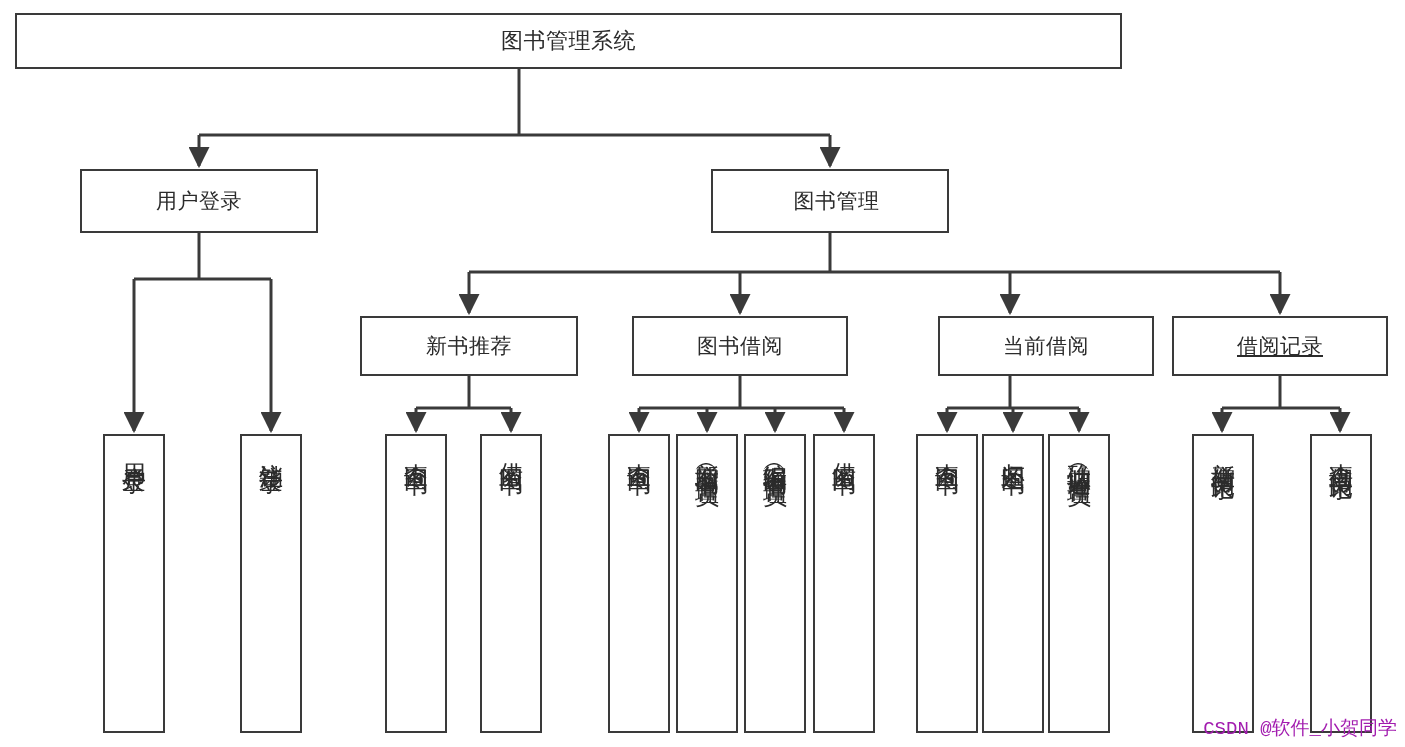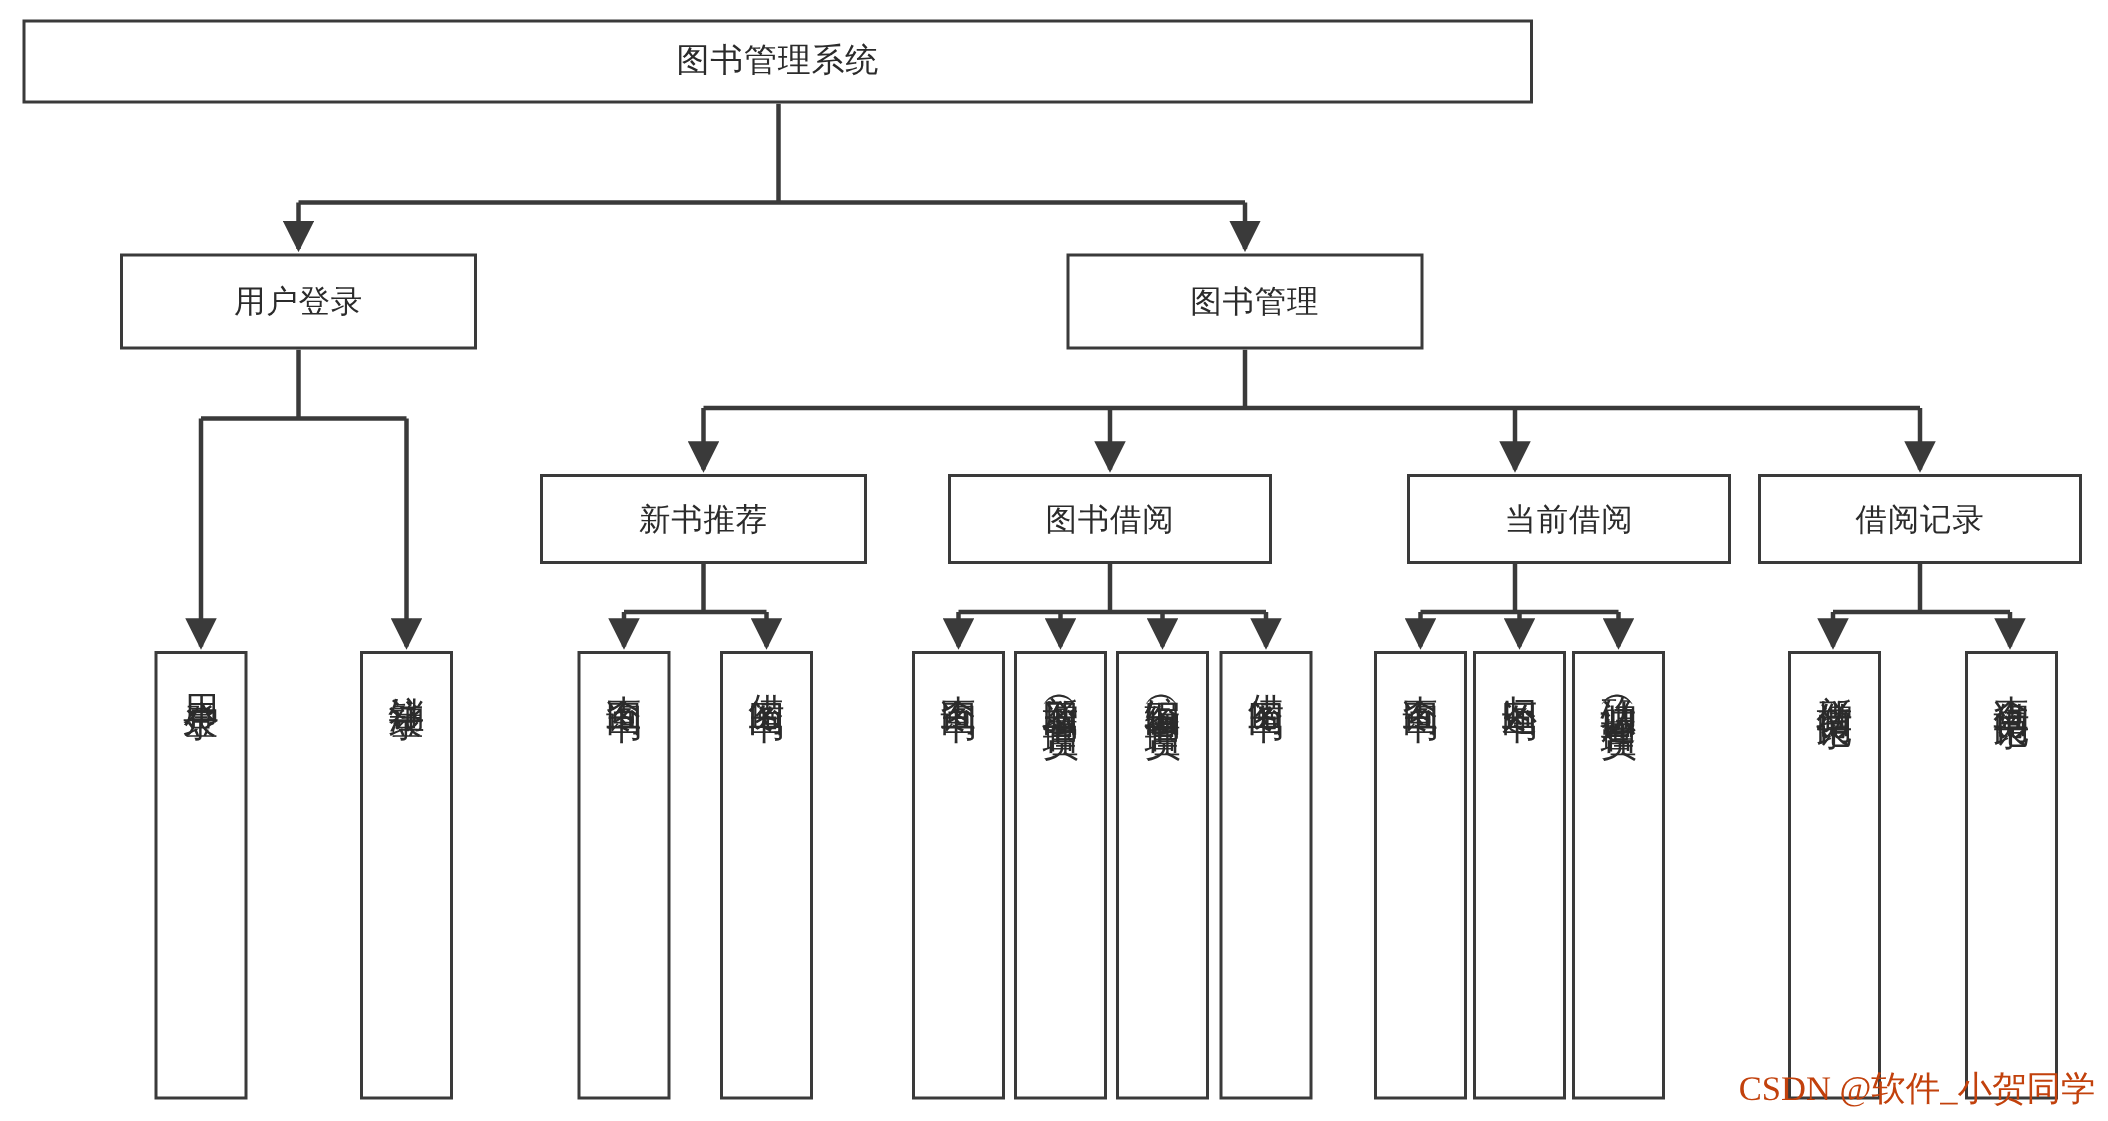--- a/index.html
+++ b/index.html
@@ -63,25 +63,25 @@
     text-orientation: upright;
     font-size: 24px;
     line-height: 1;
     letter-spacing: 3px;
     white-space: nowrap;
   }
   #watermark {
     position: absolute;
     right: 8px;
     bottom: 6px;
-    font-size: 23px;
-    color: #c2410c;
+    font-size: 19px;
+    color: #a21caf;
     white-space: nowrap;
     z-index: 5;
-    font-family: Liberation Serif, serif;
+    font-family: Liberation Mono, monospace;
   }
 </style>
 </head>
 <body>
 
 <div id="diagram-root">
 
   <svg id="edge-layer" viewBox="0 0 1405 747" width="1405" height="747" xmlns="http://www.w3.org/2000/svg">
     <defs>
       <marker id="arrow" viewBox="0 0 10 10" refX="9" refY="5" markerWidth="7" markerHeight="7" orient="auto-start-reverse">
@@ -125,41 +125,41 @@
       <path d="M 1013 408 L 1013 431" marker-end="url(#arrow)"></path>
       <path d="M 1079 408 L 1079 431" marker-end="url(#arrow)"></path>
 
       <path d="M 1280 376 L 1280 408"></path>
       <path d="M 1222 408 L 1340 408"></path>
       <path d="M 1222 408 L 1222 431" marker-end="url(#arrow)"></path>
       <path d="M 1340 408 L 1340 431" marker-end="url(#arrow)"></path>
     </g>
   </svg>
 
-  <div class="node horizontal root" style="left:15px; top:13px; width:1007px; height:56px;">
+  <div class="node horizontal root" style="left:15px; top:13px; width:1107px; height:56px;">
     <span class="node-label">图书管理系统</span>
   </div>
 
   <div class="node horizontal" style="left:80px; top:169px; width:238px; height:64px;">
     <span class="node-label">用户登录</span>
   </div>
   <div class="node horizontal" style="left:711px; top:169px; width:238px; height:64px;padding-left:13px;">
     <span class="node-label">图书管理</span>
   </div>
 
   <div class="node horizontal" style="left:632px; top:316px; width:216px; height:60px;">
     <span class="node-label">图书借阅</span>
   </div>
   <div class="node horizontal" style="left:360px; top:316px; width:218px; height:60px;">
     <span class="node-label">新书推荐</span>
   </div>
   <div class="node horizontal" style="left:902px; top:316px; width:216px; height:60px;margin-left:36px;">
     <span class="node-label">当前借阅</span>
   </div>
-  <div class="node horizontal" style="left:1172px; top:316px; width:216px; height:60px;">
+  <div class="node horizontal" style="left:1172px; top:316px; width:216px; height:60px;text-decoration:underline;">
     <span class="node-label">借阅记录</span>
   </div>
 
   <div class="node vertical" style="left:103px; top:434px; width:62px; height:299px;">
     <span class="node-label">用户登录</span>
   </div>
   <div class="node vertical" style="left:240px; top:434px; width:62px; height:299px;">
     <span class="node-label">注销登录</span>
   </div>
 

